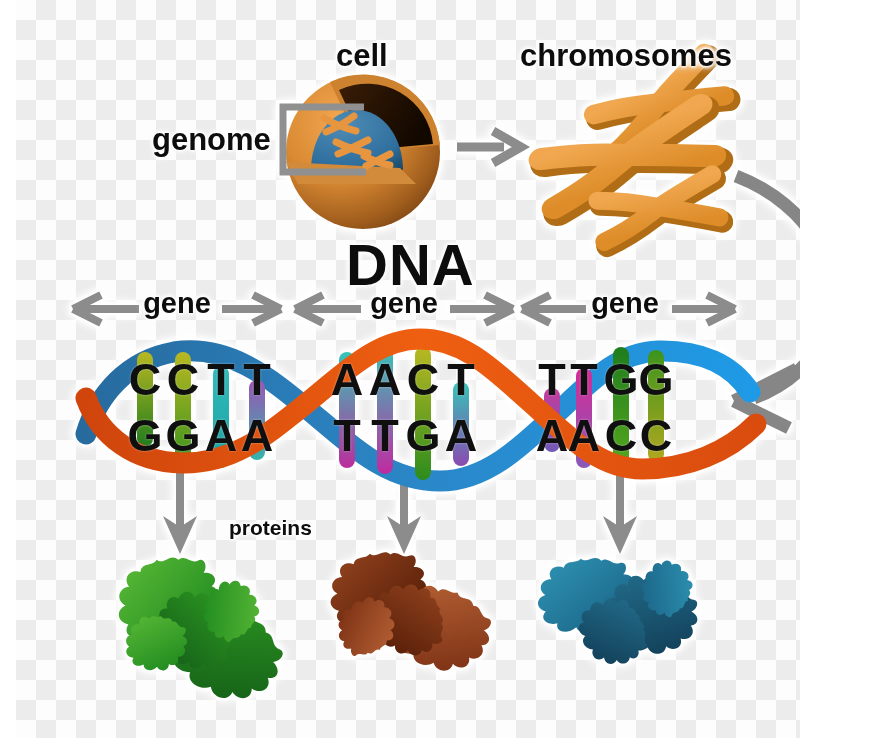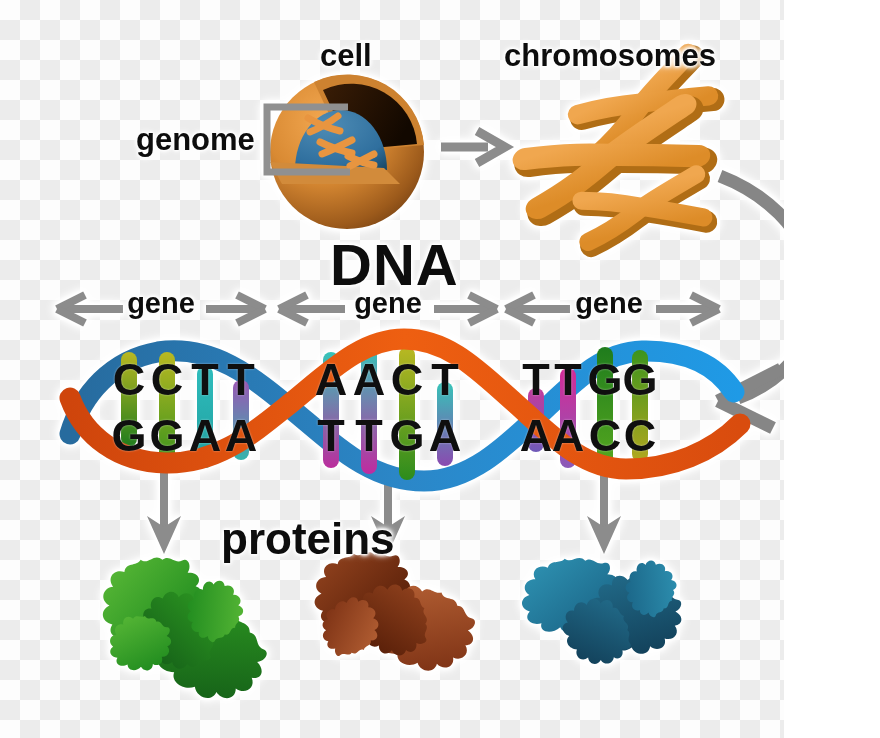--- a/index.html
+++ b/index.html
@@ -1,35 +1,36 @@
 <!DOCTYPE html>
 <html><head>
 <meta charset="utf-8">
 <style>
   html,body{margin:0;padding:0;background:#fff;}
   .stage{
     position:relative;width:784px;height:738px;overflow:hidden;
     background-image:conic-gradient(#ececec 25%, #fdfdfd 0 50%, #ececec 0 75%, #fdfdfd 0);
     background-size:40px 40px;
     font-family:"Liberation Sans", sans-serif;
+    margin-left:16px;
   }
   svg.art{position:absolute;left:0;top:0;
     filter:drop-shadow(0 0 1.5px #fff) drop-shadow(0 0 2px #fff) drop-shadow(0 0 3px #fff) drop-shadow(0 0 5px #fff);
   }
   .lbl{
     position:absolute;font-weight:bold;color:#0d0d0d;white-space:nowrap;line-height:1;
     text-shadow:0 0 3px #fff,0 0 3px #fff,0 0 4px #fff,0 0 5px #fff,0 0 6px #fff,0 0 8px #fff;
   }
   .lbl-cell{left:320px;top:40px;font-size:31px;}
   .lbl-chromosomes{left:504px;top:40px;font-size:31px;}
   .lbl-genome{left:136px;top:124px;font-size:31px;}
   .lbl-dna{left:330px;top:236px;font-size:58px;letter-spacing:1px;text-align:right;}
   .lbl-gene{top:289px;font-size:29px;transform:translateX(-50%);}
   .g1{left:161px;} .g2{left:388px;} .g3{left:609px;}
-  .lbl-proteins{left:221px;top:517px;font-size:44px;text-align:right;}
+  .lbl-proteins{left:213px;top:517px;font-size:21px;text-align:right;}
   .base-letter{
     position:absolute;width:44px;text-align:center;font-weight:bold;color:#0f0f0f;
     font-size:45px;line-height:1;letter-spacing:0;
     text-shadow:0 0 2px rgba(255,255,255,.55);
   }
 </style>
 </head>
 <body>
 
 <div class="stage">

